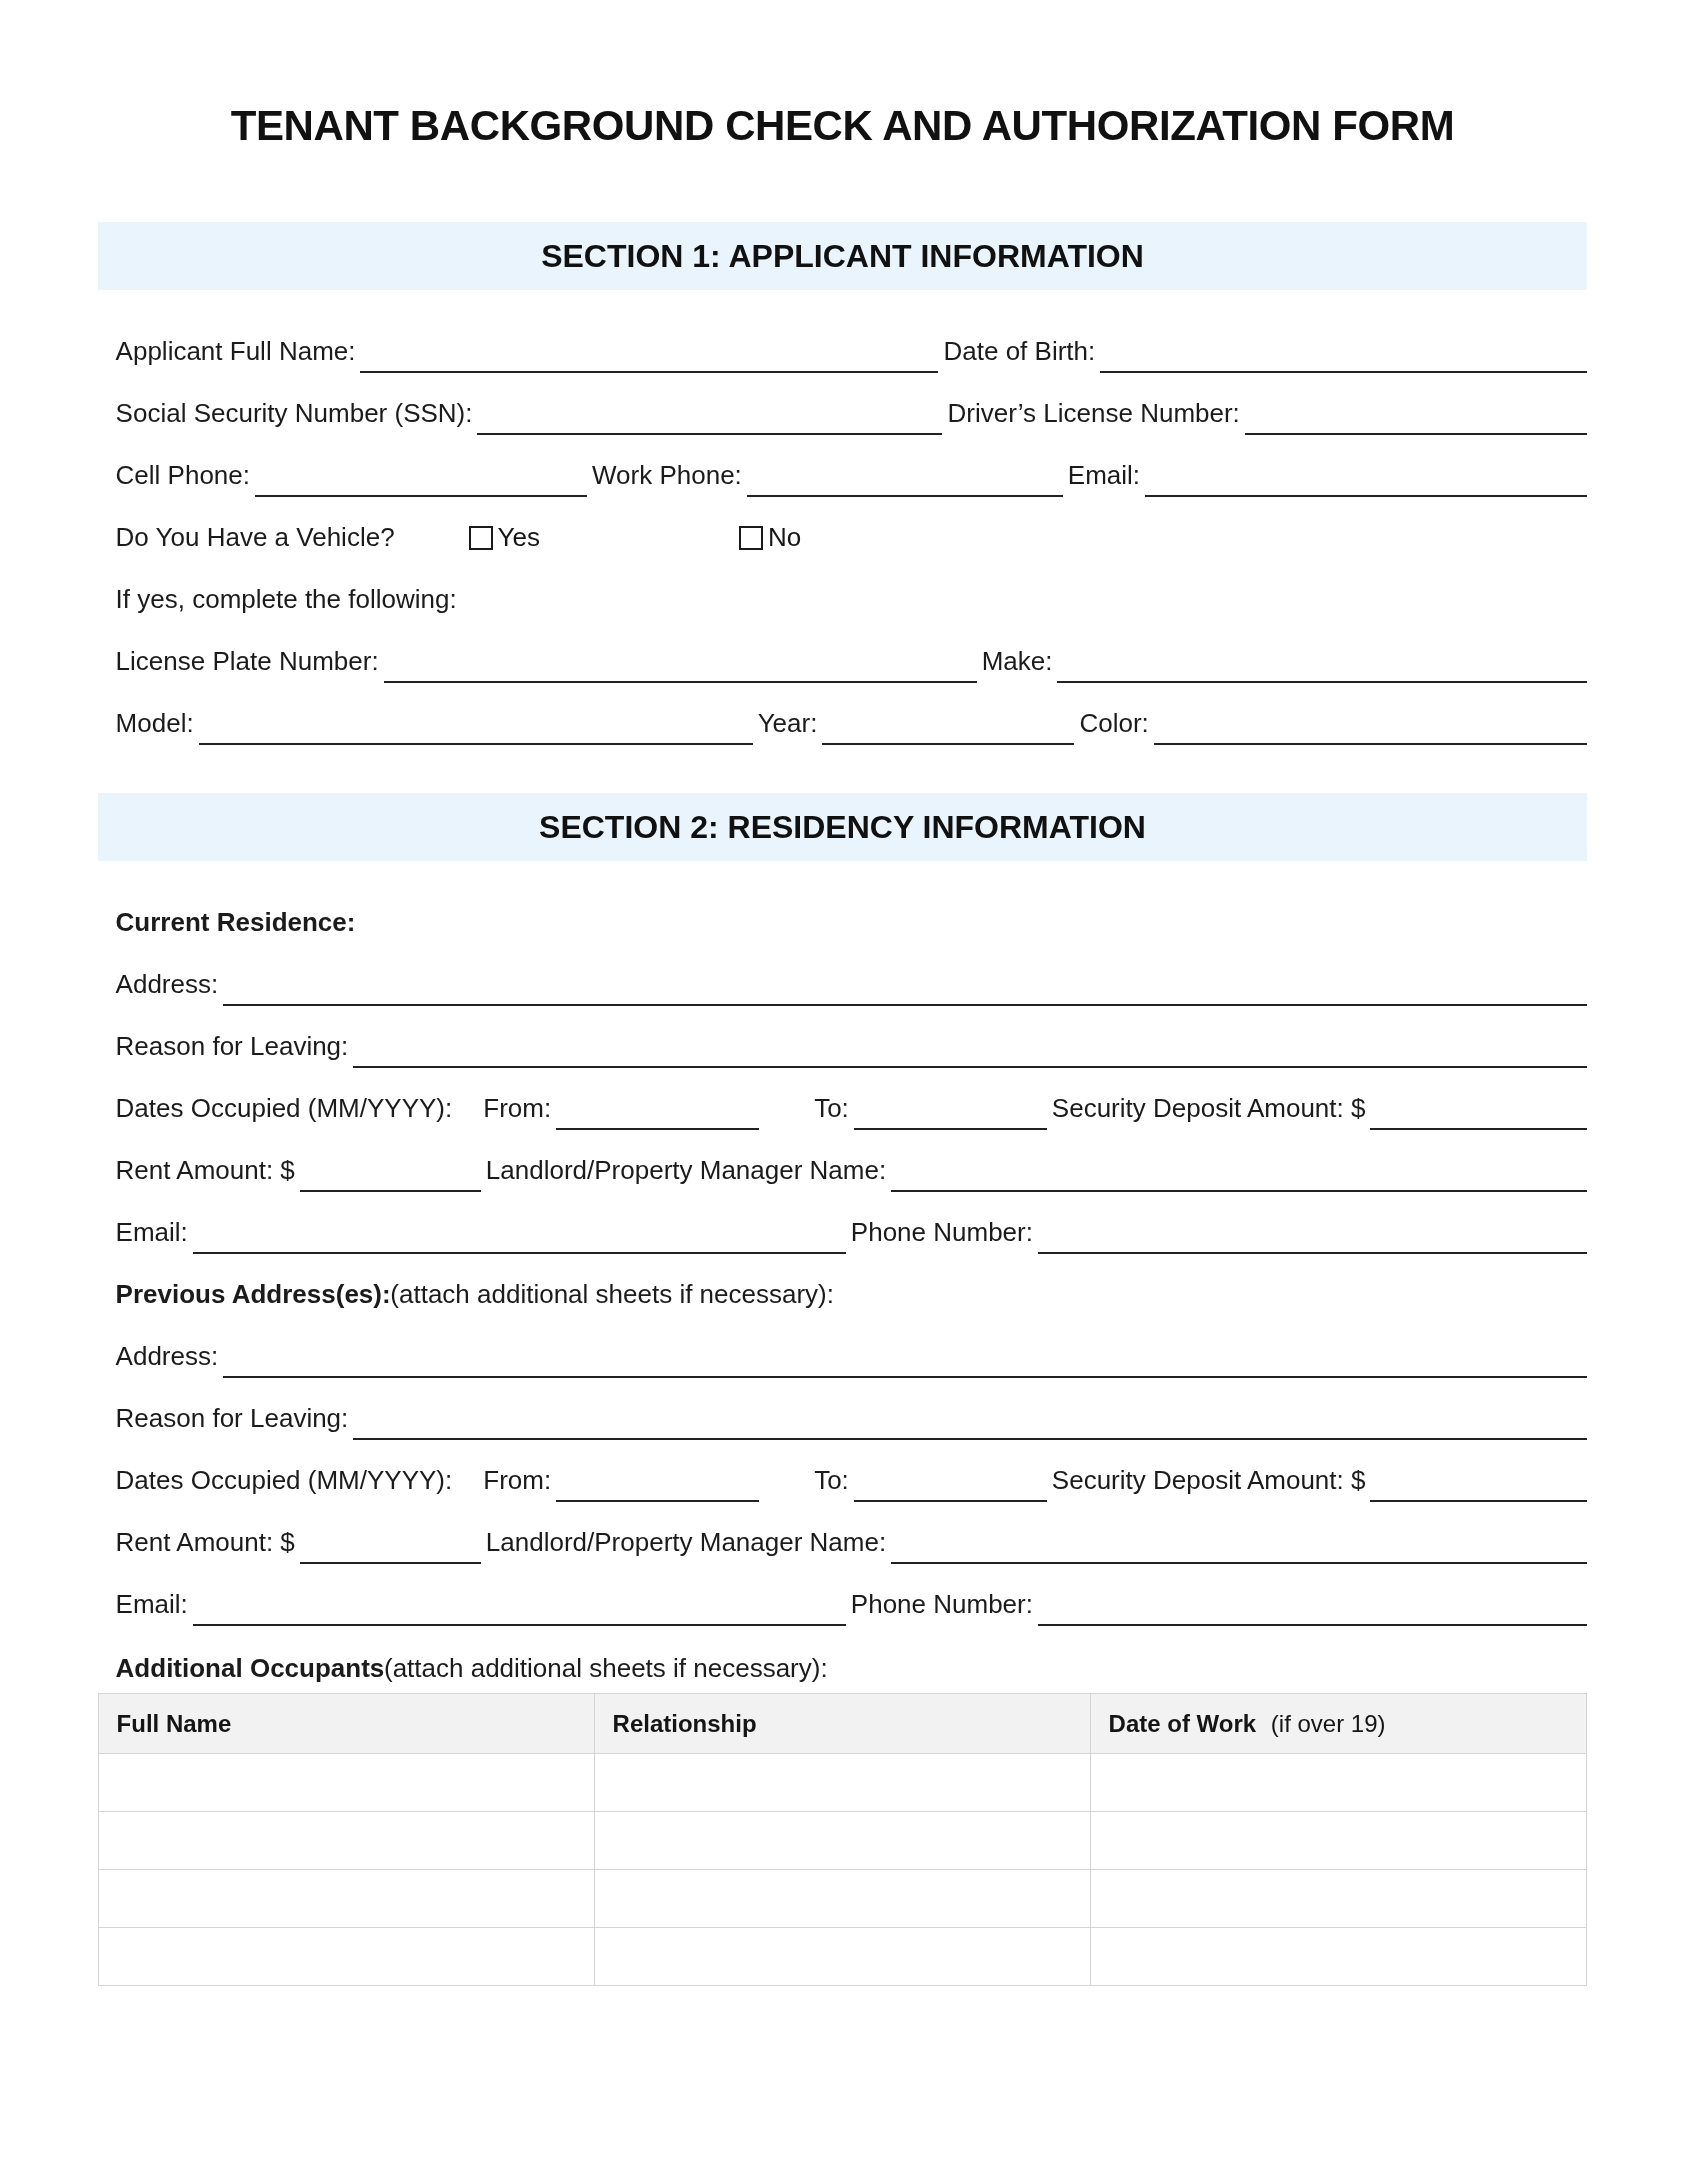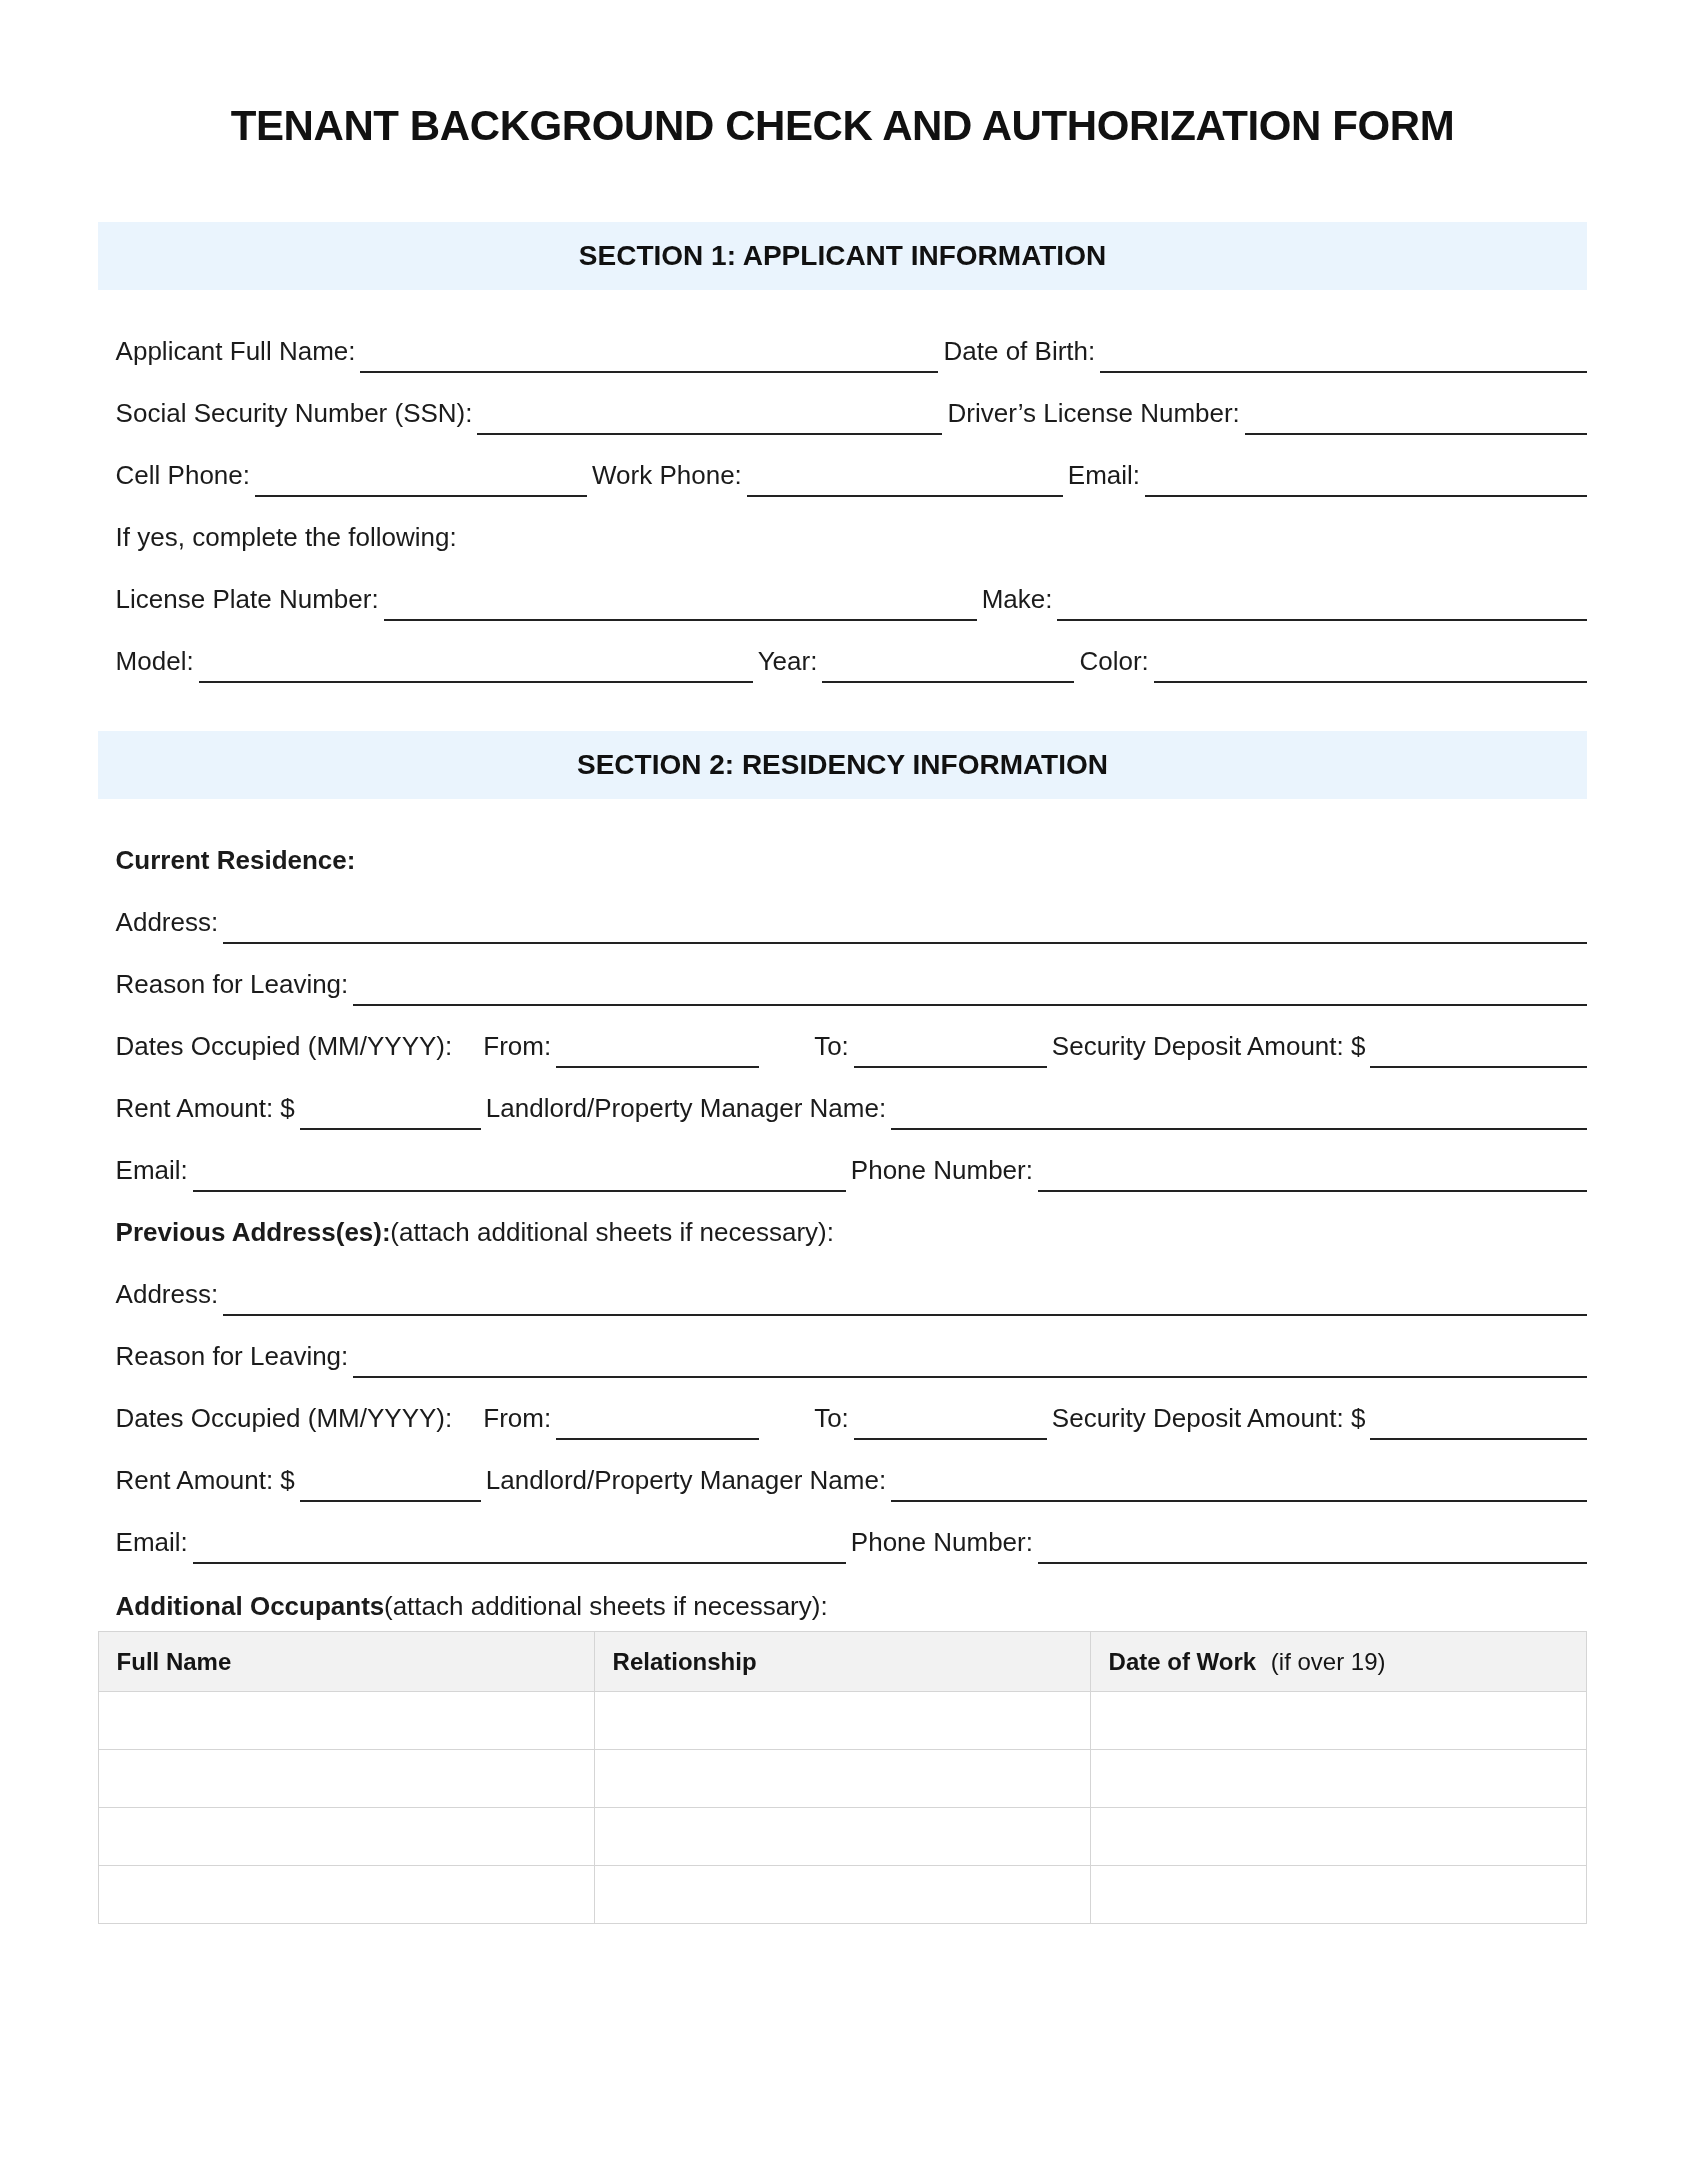--- a/index.html
+++ b/index.html
@@ -19,21 +19,21 @@
   }
 
   .section-band {
     margin-top: 72px;
     background: #eaf4fd;
     height: 68px;
     display: flex; align-items: center; justify-content: center;
   }
   .section-band.s2 { margin-top: 53px; }
   .section-band.s3 { margin-top: 47px; }
-  .section-band .band-title { font-size: 28px; font-weight: 700; color: #111; }
+  .section-band .band-title { font-size: 32px; font-weight: 700; color: #111; }
 
   .row {
     display: flex; align-items: flex-end;
     height: 39px; margin-top: 23px;
     padding-left: 17.6px;
     font-size: 26px;
     column-gap: 5px;
   }
   .row.first { margin-top: 39px; }
   .lbl { white-space: nowrap; line-height: 33px; color: #1b1b1b; }
@@ -107,20 +107,27 @@
 
   <div class="row">
     <span class="lbl">Cell Phone:</span>
     <span class="line w378"></span>
     <span class="lbl">Work Phone:</span>
     <span class="line w360"></span>
     <span class="lbl">Email:</span>
     <span class="line grow"></span>
   </div>
 
+  <div class="row">
+    <span class="lbl">Do You Have a Vehicle?</span>
+    <span class="cbx ml80"></span>
+    <span class="cbl">Yes</span>
+    <span class="cbx ml220"></span>
+    <span class="cbl">No</span>
+  </div>
 
   <div class="row">
     <span class="lbl">If yes, complete the following:</span>
   </div>
 
   <div class="row">
     <span class="lbl">License Plate Number:</span>
     <span class="line w676"></span>
     <span class="lbl">Make:</span>
     <span class="line grow"></span>

